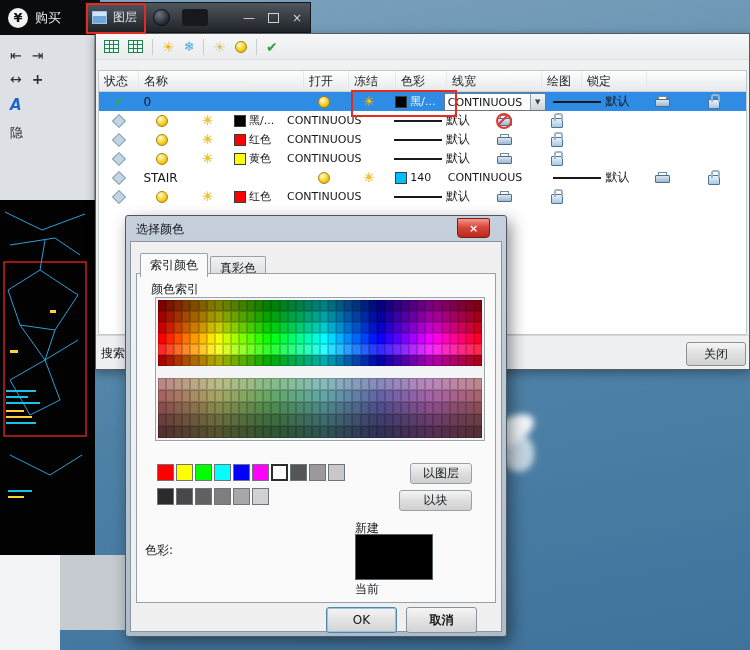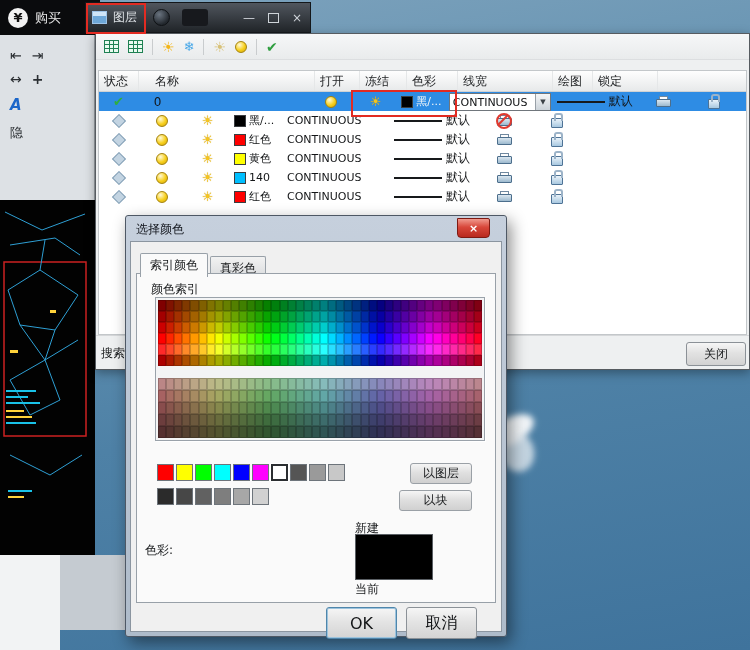--- a/index.html
+++ b/index.html
@@ -49,21 +49,21 @@
      linear-gradient(90deg,rgba(0,0,0,0) 0 4px,#1f8153 4px 5px,rgba(0,0,0,0) 5px 8px,#1f8153 8px 9px,rgba(0,0,0,0) 9px),#eafaf0;}
   .tb-sep{width:1px;height:16px;background:#c9ccce;flex:none;}
   .tb-sun{color:#f2b51a;font-size:14px;line-height:1;}
   .tb-sun.dim{color:#d8c27a;}
   .tb-snow{color:#49a8e8;font-size:13px;line-height:1;}
   .tb-check{color:#2f9e3f;font-size:14px;font-weight:bold;line-height:1;}
 
   .tbl-wrap{position:absolute;left:2px;top:36px;right:2px;bottom:34px;background:#fff;border:1px solid #c3c7ca;overflow:hidden;}
   .tbl-header{display:flex;height:20px;background:linear-gradient(#fefefe,#e7e9ea);border-bottom:1px solid #cfd2d4;font-size:12px;color:#1c1e20;}
   .hcell{padding:2px 0 0 5px;box-sizing:border-box;border-right:1px solid #e5e7e8;white-space:nowrap;overflow:hidden;height:100%;}
-  .c0{width:40px;}.c1{width:165px;margin-left:11px;}.c2{width:45px;}.c3{width:47px;}.c4{width:51px;}
+  .c0{width:40px;}.c1{width:165px;}.c2{width:45px;}.c3{width:47px;}.c4{width:51px;}
   .c5{width:107px;}.c6{width:95px;}.c7{width:40px;}.c8{width:65px;}
   .trow{display:flex;height:19px;align-items:center;font-size:12px;color:#141618;}
   .trow.sel{background:#2e8ce4;}
   .trow.sel .clabel{color:#f4f6f8;}
   .cell{display:flex;align-items:center;padding-left:5px;box-sizing:border-box;height:100%;gap:4px;overflow:visible;}
   .cell.c0,.cell.c2,.cell.c3,.cell.c7,.cell.c8{justify-content:center;padding-left:0;}
   .cell.c4{padding-left:3px;gap:3px;}
   .cell.c5{position:relative;}
   .lt-text{font-size:11px;}
   .clabel{font-size:11px;white-space:nowrap;}
@@ -118,24 +118,24 @@
   .side-btn{position:absolute;width:62px;height:21px;background:linear-gradient(#f5f5f5,#e0e0e0 45%,#d0d0d0);border:1px solid #9aa0a6;
             border-radius:3px;font-size:12px;color:#17191b;display:flex;align-items:center;justify-content:center;box-sizing:border-box;}
   .bylayer{left:273px;top:189px;}
   .byblock{left:262px;top:216px;width:73px;}
   .new-lbl{position:absolute;left:218px;top:246px;font-size:12px;color:#17191b;}
   .preview{position:absolute;left:218px;top:260px;width:76px;height:44px;border:1px solid #5a5f64;background:#000;}
   .cur-lbl{position:absolute;left:218px;top:307px;font-size:12px;color:#17191b;}
   .color-lbl{position:absolute;left:8px;top:268px;font-size:12px;color:#17191b;}
   .color-input{position:absolute;left:8px;top:283px;width:208px;height:20px;border:1px solid #7d8893;background:#fff;font-size:12px;
                padding:0 4px;font-family:inherit;box-sizing:content-box;color:#101214;}
-  .dlg-btn{position:absolute;width:71px;height:32px;font-size:16px;background:linear-gradient(#f6f6f6,#e4e4e4 45%,#d4d4d4);
+  .dlg-btn{position:absolute;width:71px;height:26px;font-size:12px;background:linear-gradient(#f6f6f6,#e4e4e4 45%,#d4d4d4);
            border:1px solid #8b9197;border-radius:3px;display:flex;align-items:center;justify-content:center;color:#121416;font-family:inherit;}
   .ok{left:200px;top:391px;border-color:#4f86ab;box-shadow:inset 0 0 0 1px #9cc3dd;}
-  .cancel{left:280px;top:391px;}
+  .cancel{left:280px;top:391px;font-weight:bold;}
 </style>
 </head>
 <body>
 
 <div id="stage">
 
   <div class="sky">
     <div class="feather f1"></div>
     <div class="feather f2"></div>
   </div>
@@ -329,20 +329,21 @@
               <span class="printer"></span>
             </div>
             <div class="cell c8">
               <span class="lock"></span>
             </div>
           </div>
           <div class="trow">
             <div class="cell c0">
               <span class="diamond"></span>
             </div>
+            <div class="cell c1">STAIR</div>
             <div class="cell c2">
               <span class="bulb"></span>
             </div>
             <div class="cell c3">
               <span class="sun">☀</span>
             </div>
             <div class="cell c4">
               <span class="swatch" style="background:#00bfff"></span>
               <span class="clabel">140</span>
             </div>

